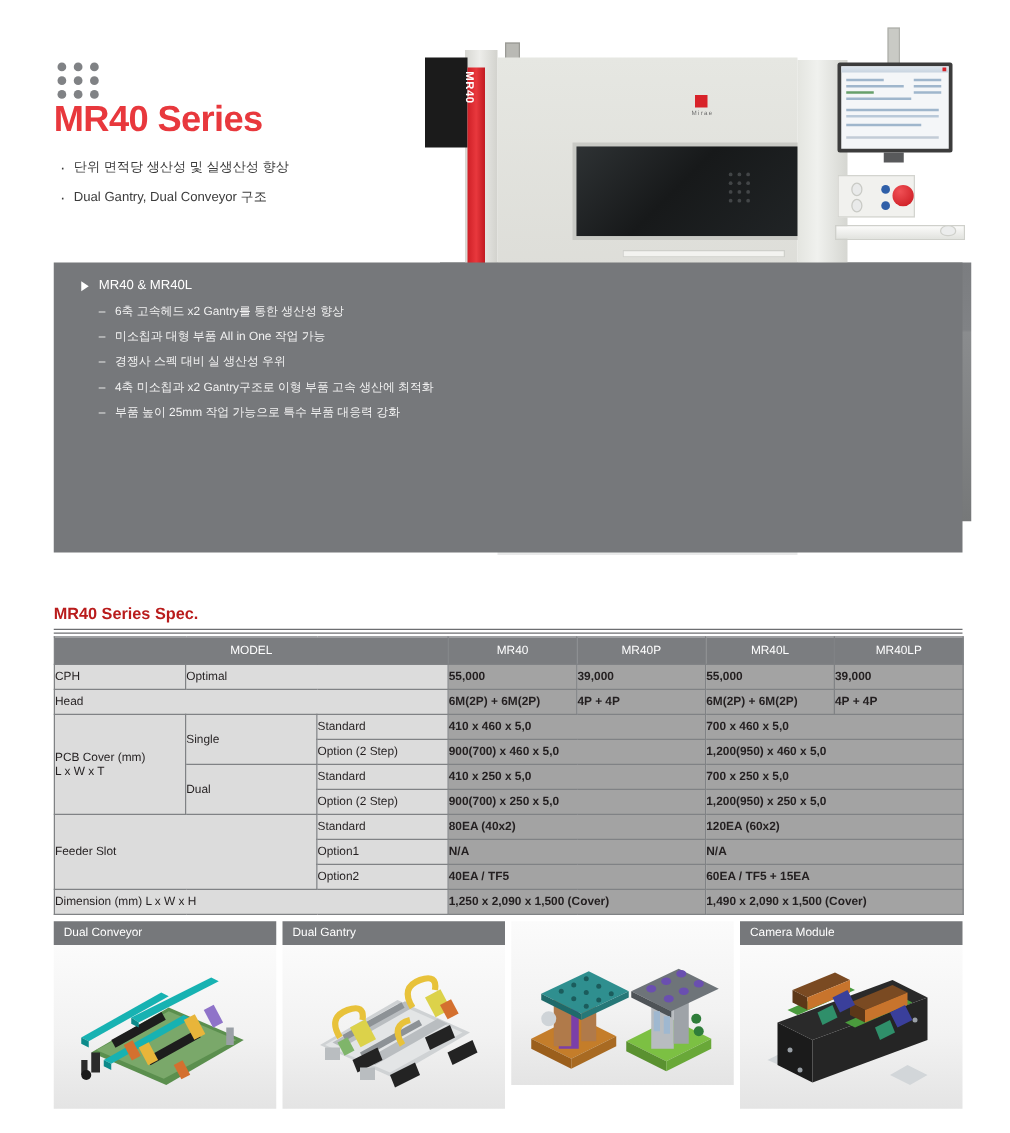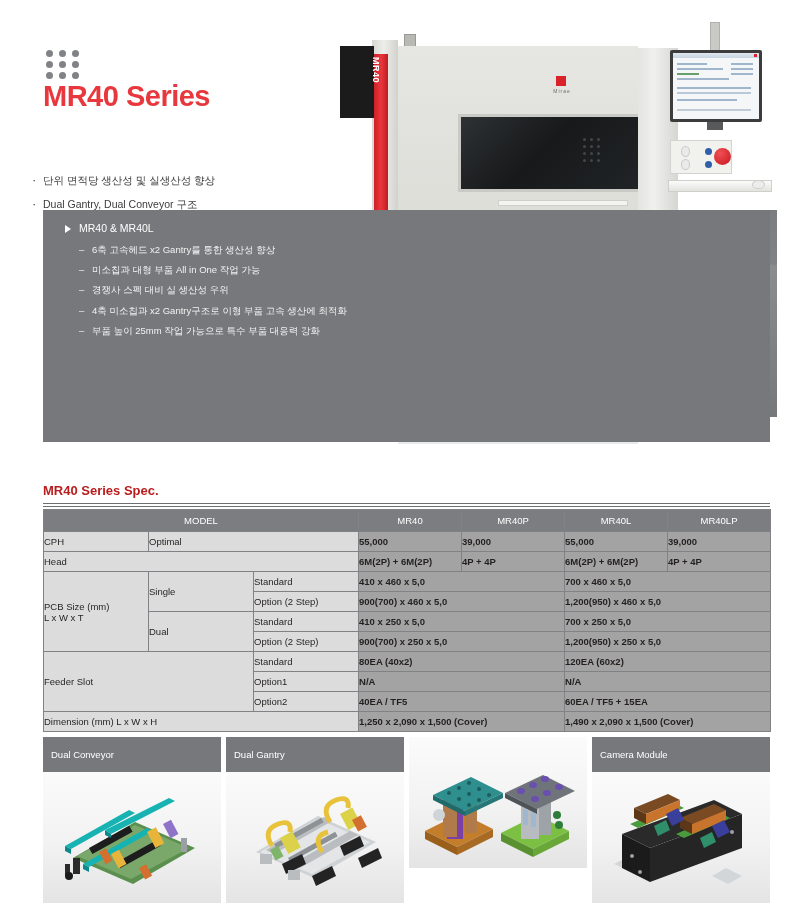--- a/index.html
+++ b/index.html
@@ -41,23 +41,22 @@
     left: 43px; top: 80px;
     font-size: 29px;
     font-weight: bold;
     letter-spacing: -0.5px;
     color: #e8383d;
     white-space: nowrap;
   }
 
   #hero-bullets {
     position: absolute;
-    left: 32px; top: 128px;
+    left: 48px; top: 128px;
     width: 300px;
-    margin-top: 46px;
   }
   #hero-bullets .hb {
     font-size: 10.5px;
     color: #3b3b3b;
     line-height: 1.25;
     margin-bottom: 11px;
     padding-left: 11px;
     position: relative;
     white-space: nowrap;
   }
@@ -417,21 +416,21 @@
     position: absolute;
     left: 43px; top: 737px;
     width: 727px;
     display: flex;
     gap: 5px;
   }
   .panel {
     width: 178px;
   }
   .panel-cap {
-    height: 35px;
+    height: 19px;
     background: #76787b;
     color: #ffffff;
     font-size: 9.5px;
     display: flex;
     align-items: center;
     padding-left: 8px;
     box-sizing: border-box;
   }
   .panel-img {
     height: 131px;
@@ -604,21 +603,21 @@
     <tr>
       <td class="lbl" colspan="3">Head</td>
       <td class="val">6M(2P) + 6M(2P)</td>
       <td class="val">4P + 4P</td>
       <td class="val">6M(2P) + 6M(2P)</td>
       <td class="val">4P + 4P</td>
     </tr>
 
     <tr>
       <td class="lbl" rowspan="4">
-        <div>PCB Size (mm)</div>
+        <div>PCB Cover (mm)</div>
         <div>L x W x T</div>
       </td>
       <td class="lbl" rowspan="2">Single</td>
       <td class="lbl">Standard</td>
       <td class="val" colspan="2">410 x 460 x 5,0</td>
       <td class="val" colspan="2">700 x 460 x 5,0</td>
     </tr>
     <tr>
       <td class="lbl">Option (2 Step)</td>
       <td class="val" colspan="2">900(700) x 460 x 5,0</td>

